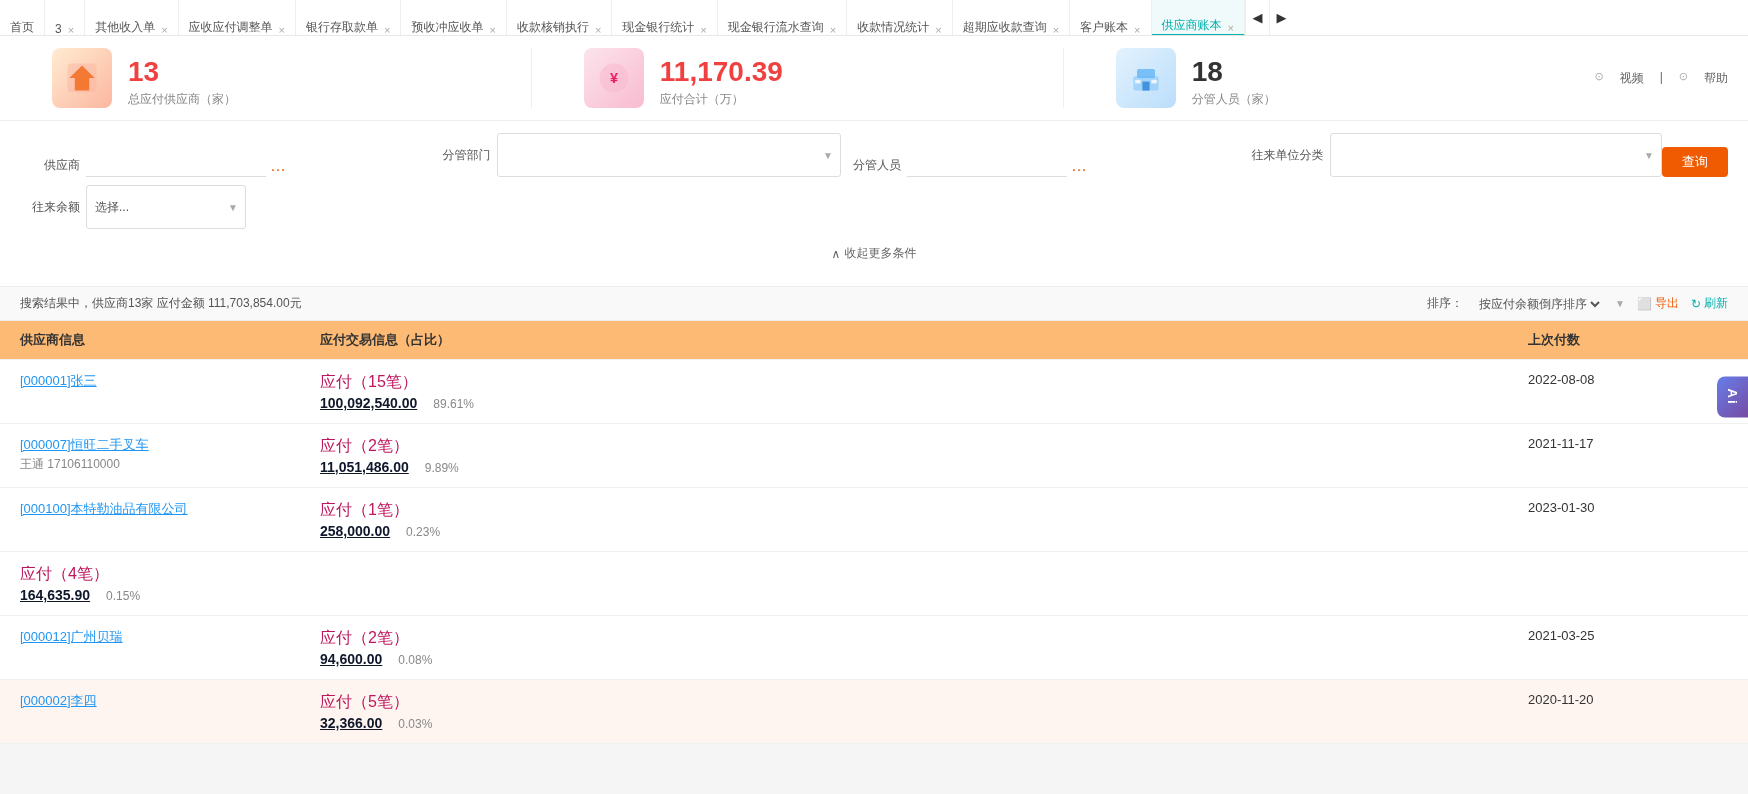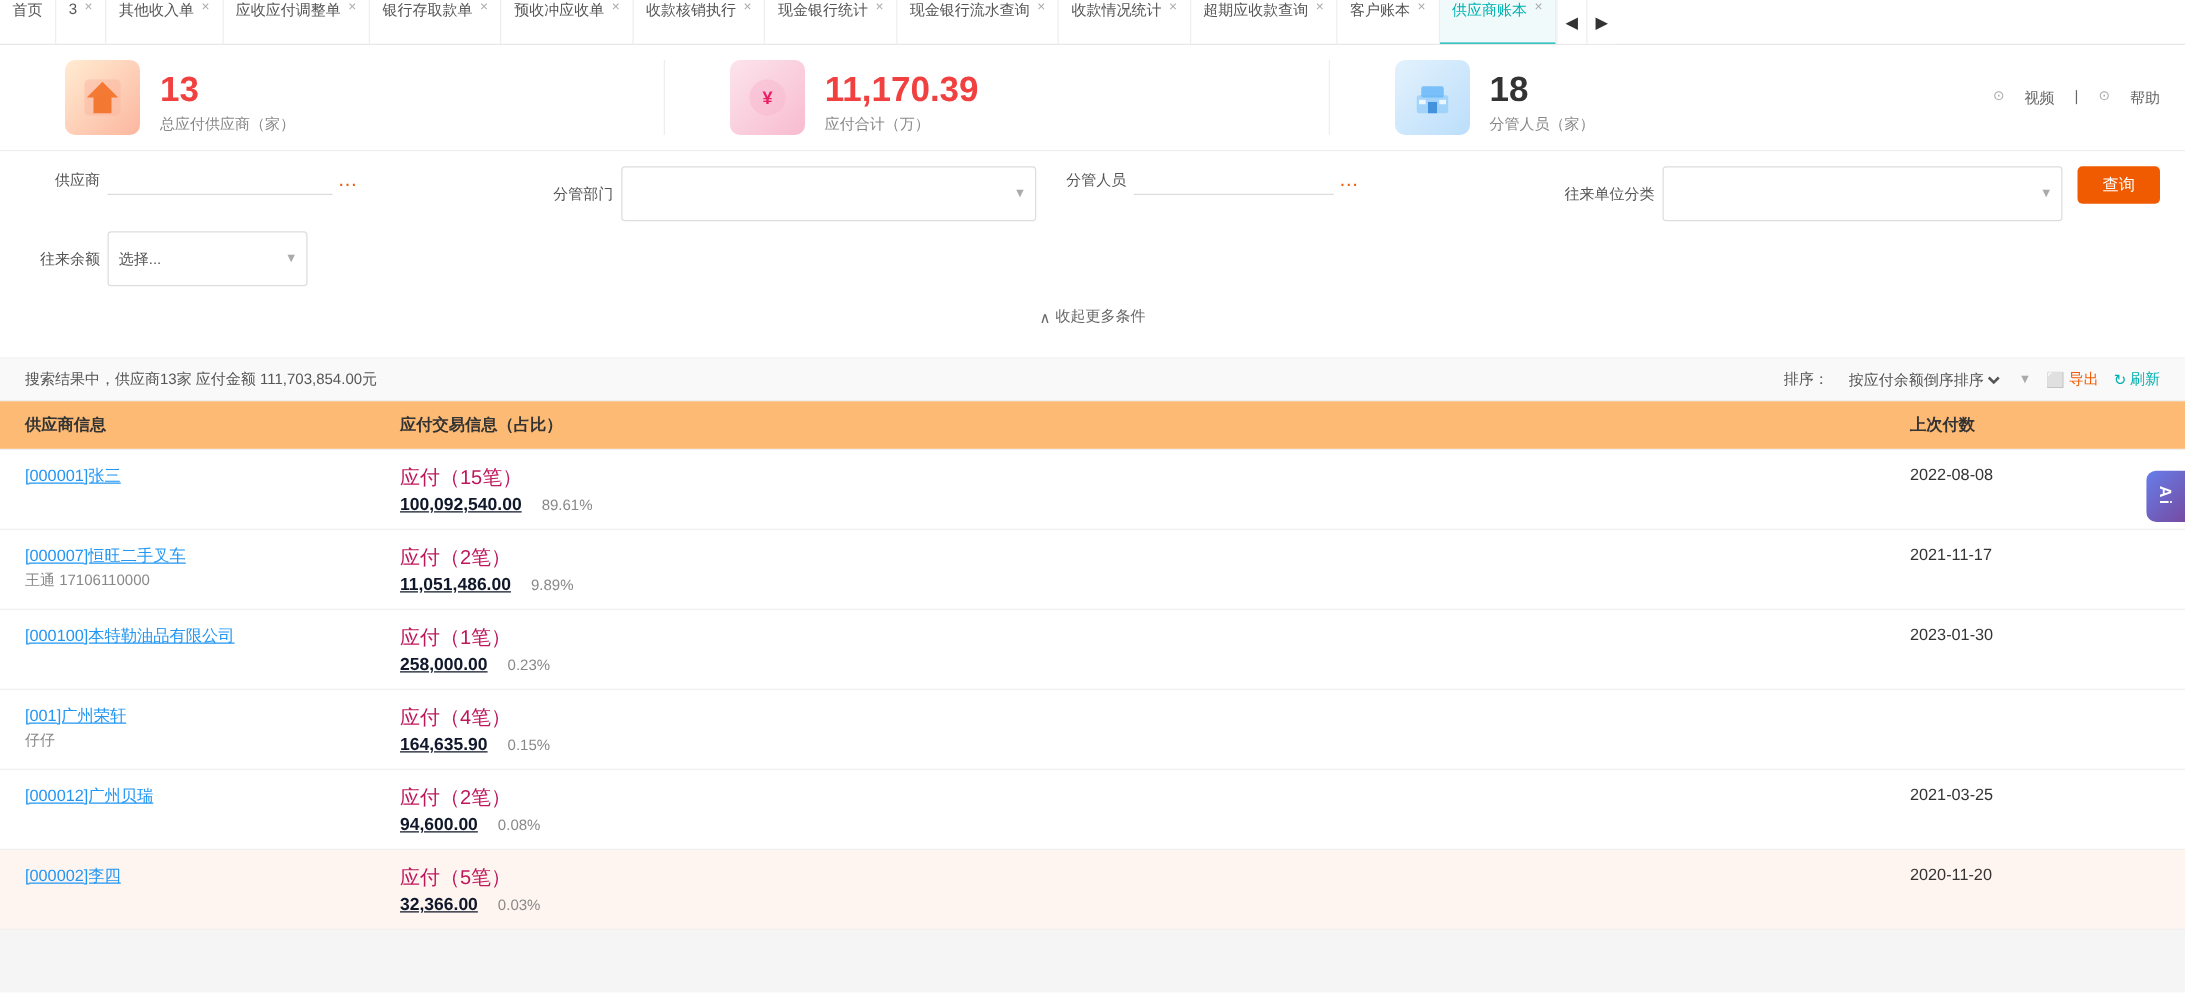--- a/index.html
+++ b/index.html
@@ -4,21 +4,21 @@
   <style>
     * { box-sizing: border-box; margin: 0; padding: 0; }
     body { font-family: "Microsoft YaHei", "PingFang SC", Arial, sans-serif; font-size: 13px; background: #f5f5f5; color: #333; overflow-x: hidden; }
 
     
     .top-nav {
       display: flex; align-items: center; background: #fff;
       border-bottom: 1px solid #e8e8e8; height: 36px; overflow: hidden;
     }
     .nav-tab {
-      display: inline-flex; align-items: flex-start; padding: 0 10px; height: 36px;
+      display: inline-flex; align-items: flex-end; padding: 0 10px; height: 36px;
       font-size: 12px; color: #555; border-right: 1px solid #eee; cursor: pointer;
       white-space: nowrap; flex-shrink: 0;
     }
     .nav-tab.active { color: #00b0b0; border-bottom: 2px solid #00b0b0; background: #f0fafa; }
     .nav-tab .close-x { margin-left: 6px; color: #aaa; font-size: 11px; }
     .nav-arrow { width: 24px; height: 36px; display: flex; align-items: center; justify-content: center; cursor: pointer; background: #fff; border-left: 1px solid #eee; }
 
     
     .stats-bar {
       display: flex; background: #fff; border-bottom: 1px solid #eee; padding: 12px 20px; align-items: center;
@@ -30,21 +30,21 @@
     .stat-icon.total-icon { background: linear-gradient(135deg, #e3f2fd, #bbdefb); border-radius: 8px; display: flex; align-items: center; justify-content: center; font-size: 28px; }
     .stat-value { font-size: 28px; font-weight: bold; color: #f04040; line-height: 1.2; }
     .stat-value.dark { color: #333; }
     .stat-label { font-size: 12px; color: #888; margin-top: 2px; }
     .stat-divider { width: 1px; background: #eee; height: 60px; margin-right: 20px; flex-shrink: 0; }
     .stat-top-right { margin-left: auto; display: flex; gap: 16px; font-size: 12px; color: #666; align-items: flex-start; }
     .stat-top-right a { color: #666; text-decoration: none; cursor: pointer; }
 
     
     .filter-area { background: #fff; padding: 12px 20px 8px; border-bottom: 1px solid #eee; }
-    .filter-row { display: flex; align-items: flex-start; margin-bottom: 8px; gap: 12px; }
+    .filter-row { display: flex; align-items: flex-end; margin-bottom: 8px; }
     .filter-item { display: flex; align-items: center; flex: 1; }
     .filter-label { font-size: 12px; color: #555; white-space: nowrap; margin-right: 6px; min-width: 60px; text-align: right; }
     .filter-input { flex: 1; border: none; border-bottom: 1px solid #ddd; outline: none; font-size: 12px; padding: 4px 4px; color: #555; background: transparent; }
     .filter-select-wrapper { flex: 1; position: relative; }
     .filter-select-wrapper select { width: 100%; border: 1px solid #ddd; border-radius: 3px; outline: none; font-size: 12px; padding: 4px 8px; color: #555; background: #fff; cursor: pointer; height: 44px; appearance: none; }
     .filter-select-arrow { position: absolute; right: 8px; top: 50%; transform: translateY(-50%); pointer-events: none; font-size: 10px; color: #aaa; }
     .search-btn { background: #f05a00; color: #fff; border: none; border-radius: 4px; padding: 6px 20px; font-size: 13px; cursor: pointer; white-space: nowrap; }
     .collapse-btn { display: flex; align-items: center; justify-content: center; gap: 4px; margin: 4px auto 8px; color: #666; font-size: 12px; cursor: pointer; background: none; border: none; }
 
     
@@ -337,26 +337,20 @@
       <div class="txn-row">
         <span class="txn-amount">258,000.00</span>
         <span class="txn-pct">0.23%</span>
       </div>
     </div>
     <div class="col-last">
       <span class="last-date">2023-01-30</span>
     </div>
   </div>
       <div class="table-row">
-    <div class="col-vendor">
-      <div>
-        <a class="vendor-link">[001]广州荣轩</a>
-      </div>
-      <div class="vendor-sub">仔仔</div>
-    </div>
     <div class="col-txn">
       <div class="txn-label">应付（4笔）</div>
       <div class="txn-row">
         <span class="txn-amount">164,635.90</span>
         <span class="txn-pct">0.15%</span>
       </div>
     </div>
     <div class="col-last">
       <span class="last-date"></span>
     </div>

